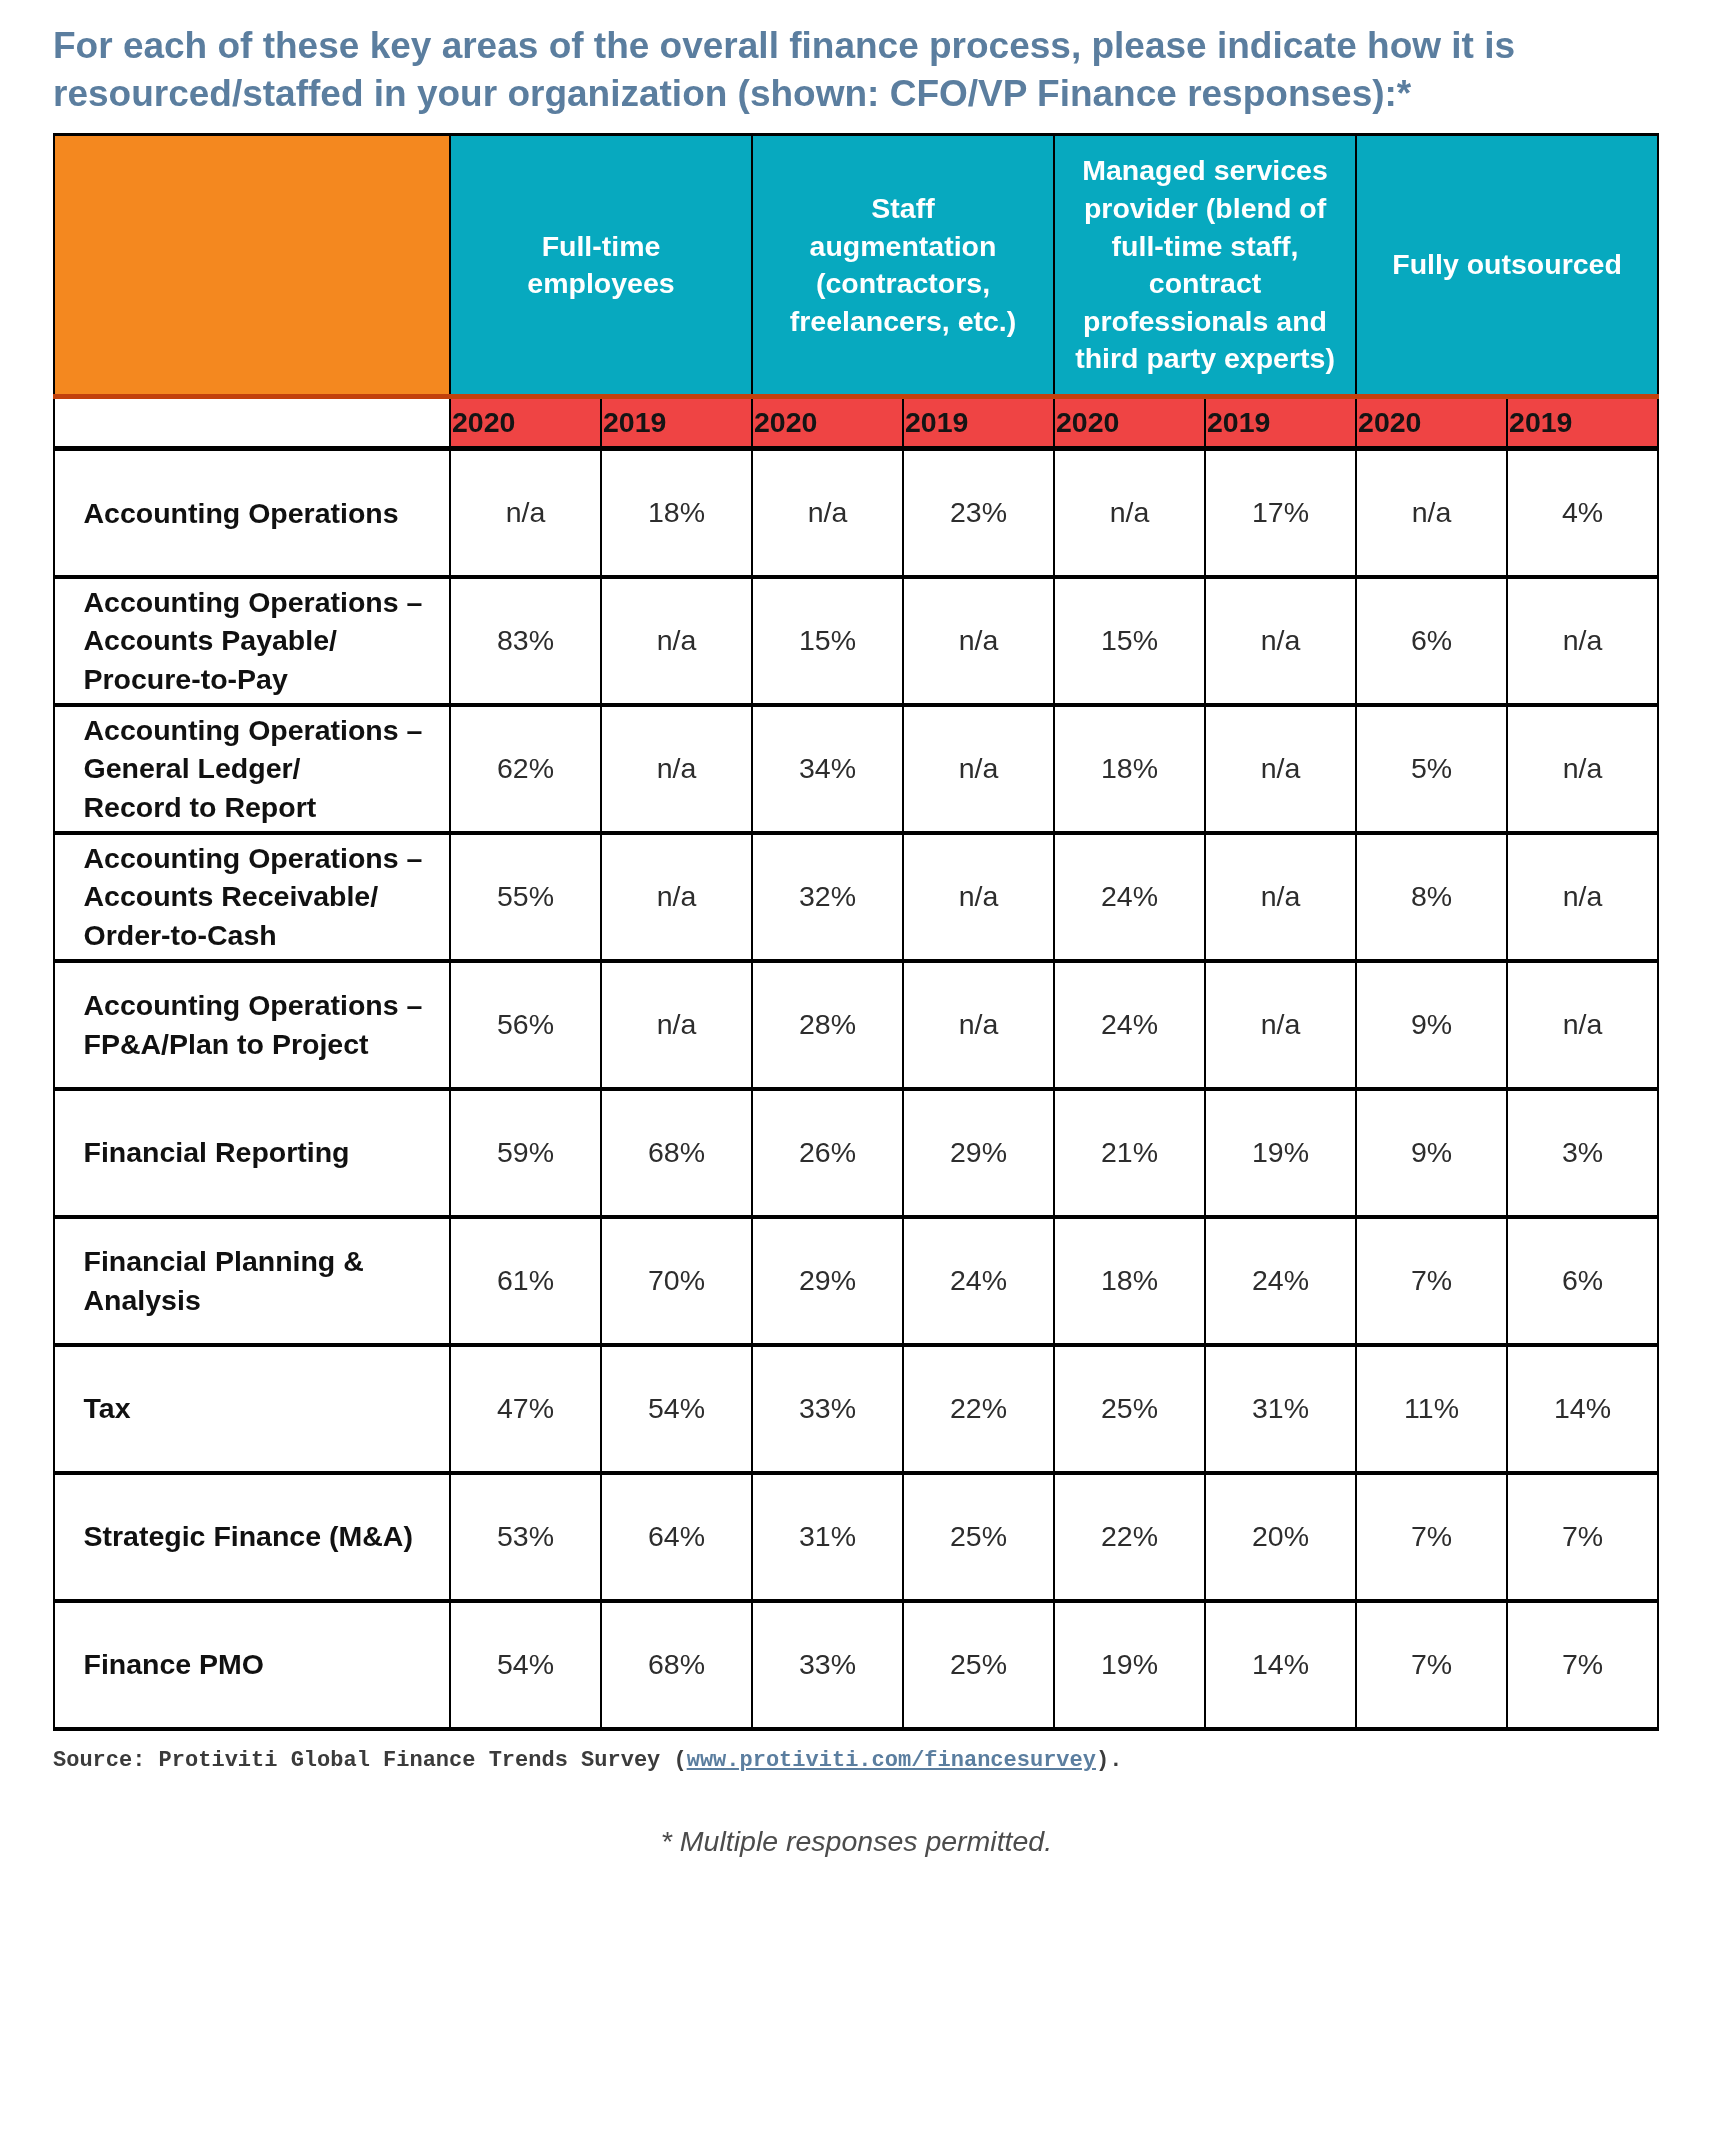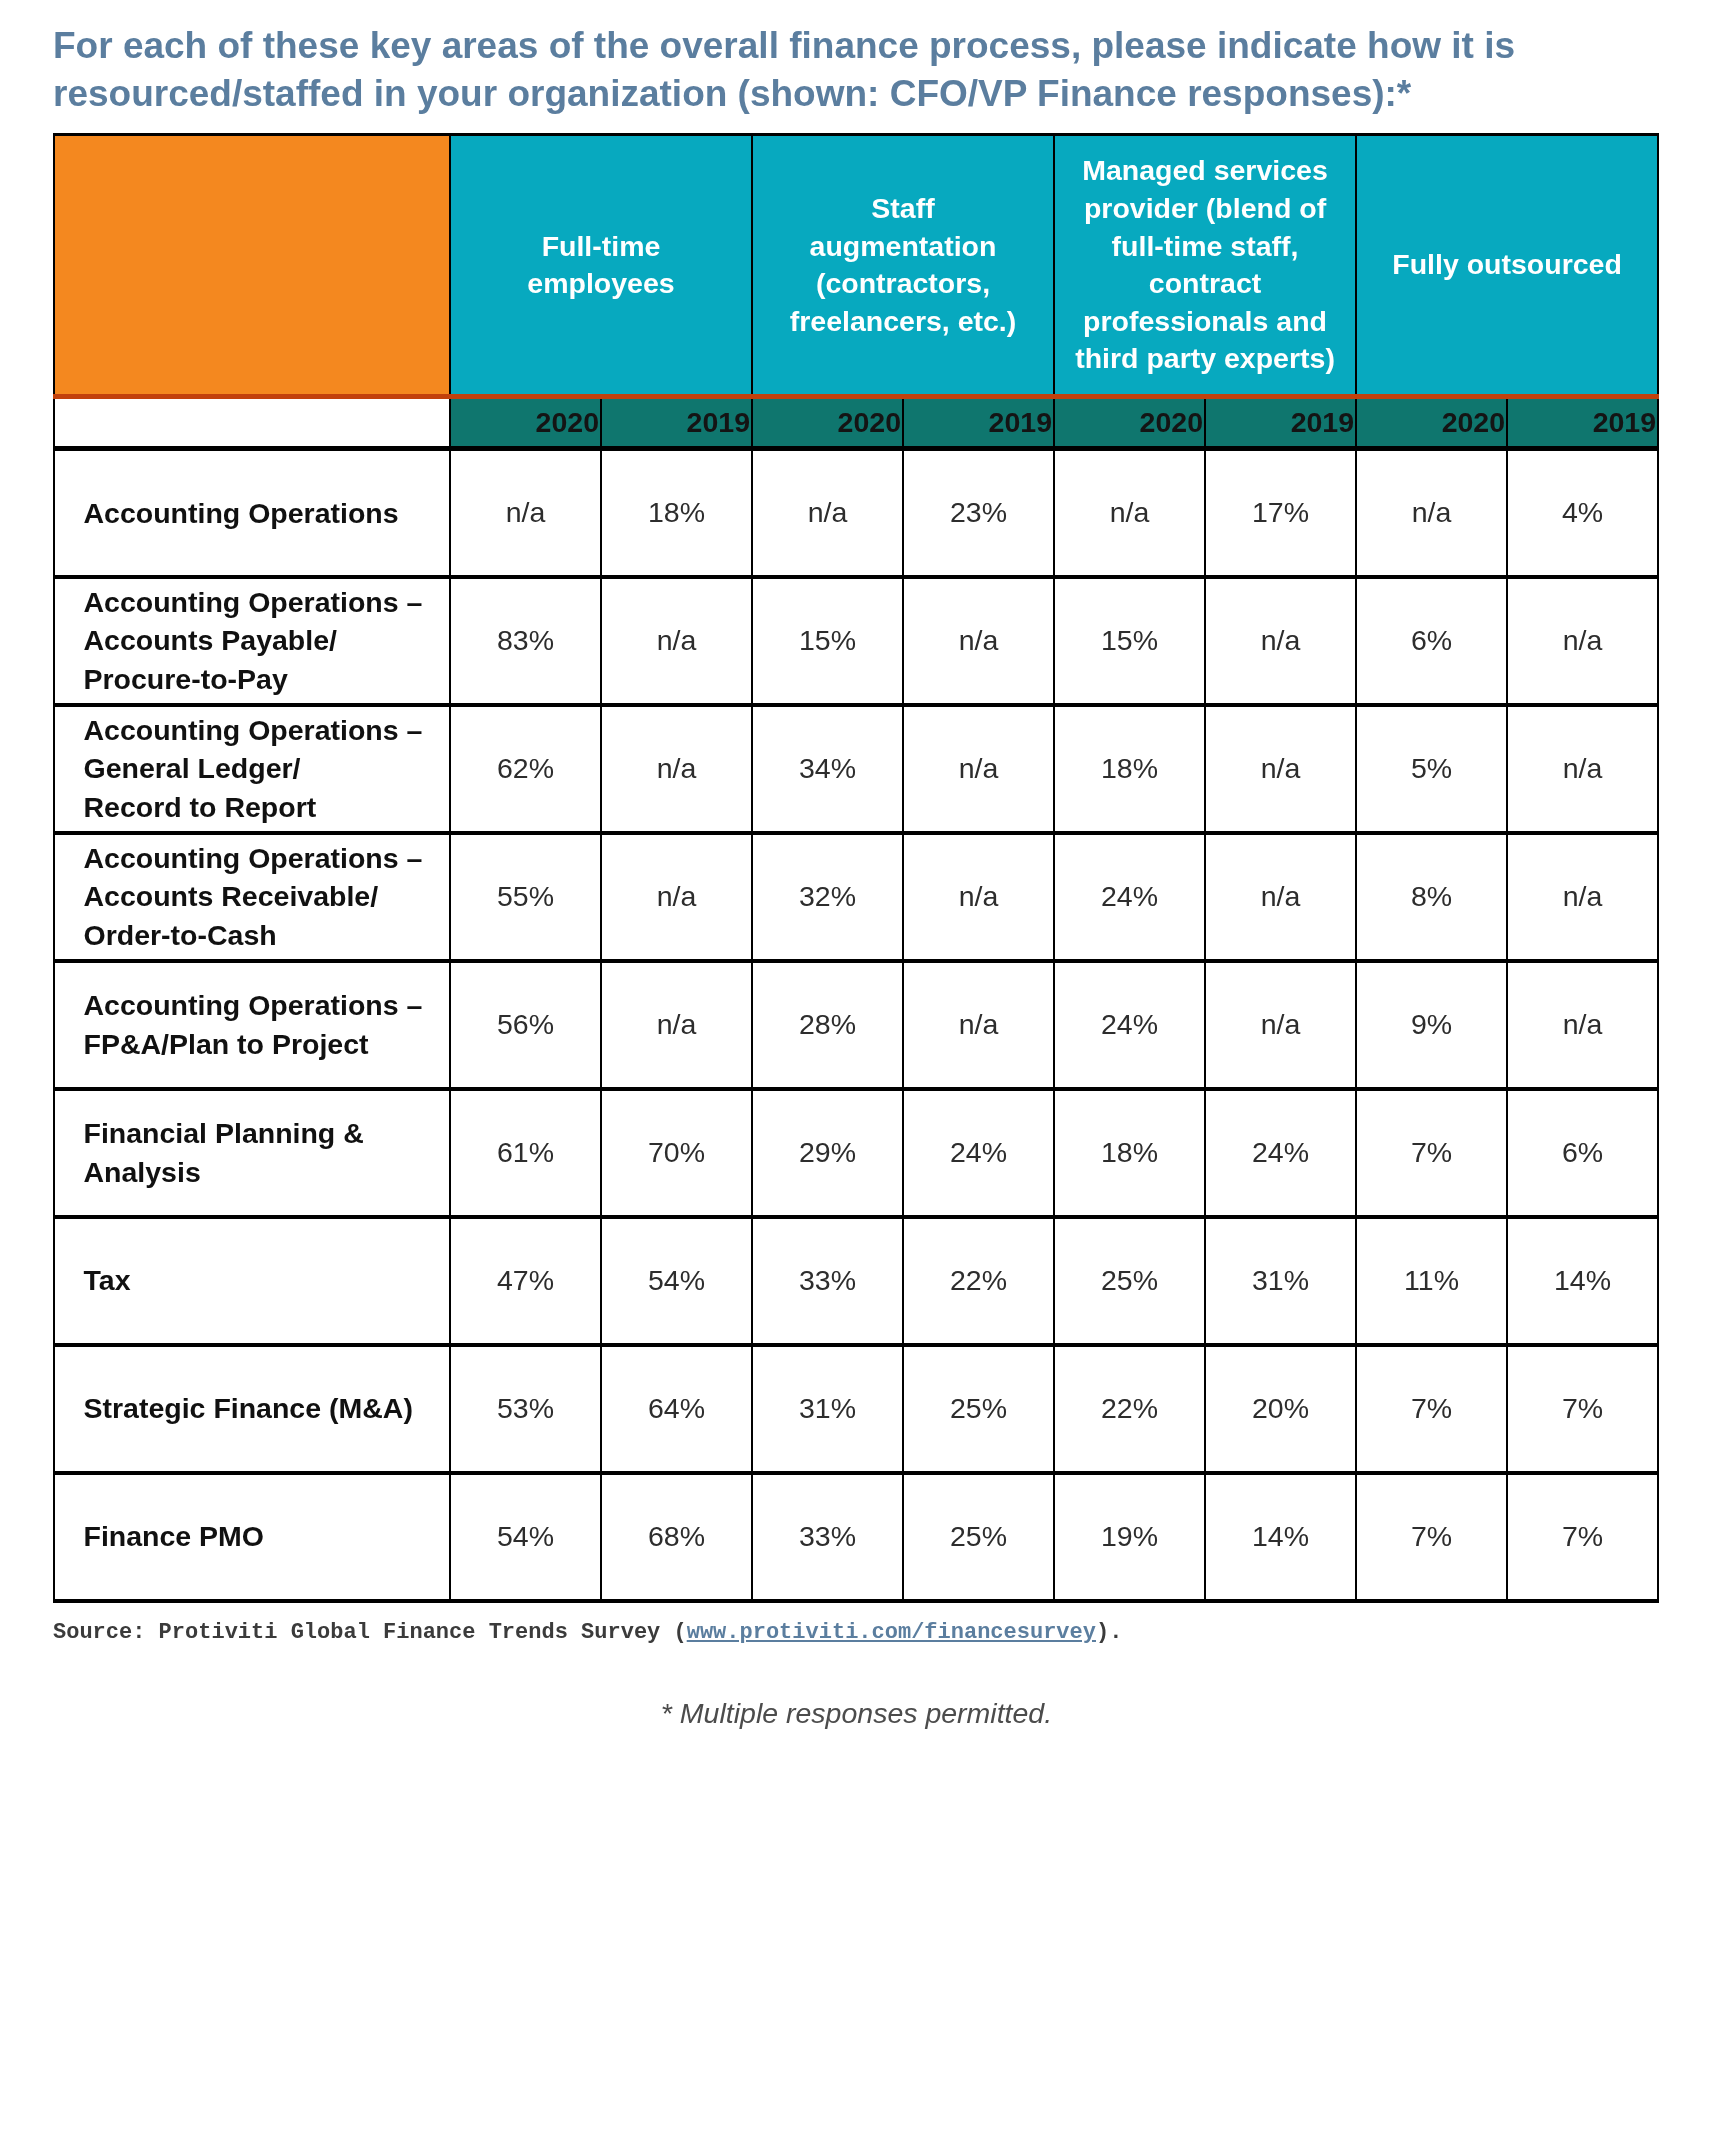--- a/index.html
+++ b/index.html
@@ -46,25 +46,25 @@
     font-weight: bold;
     text-align: center;
     line-height: 1.32;
     white-space: pre-line;
     padding: 0 8.4px;
   }
   tr.yearrow { height: 52px; }
   tr.yearrow th { border-bottom: 5px solid #000; }
   .blank { background: #ffffff; }
   .year {
-    background: #0f766e;
+    background: #ef4444;
     color: #141414;
     font-size: 28.5px;
     font-weight: bold;
-    text-align: right;
+    text-align: left;
   }
   tr.datarow { height: 128px; }
   .rowlabel {
     font-size: 28.5px;
     font-weight: bold;
     color: #111111;
     text-align: left;
     padding-left: 28.5px;
     padding-right: 3px;
     line-height: 1.35;
@@ -206,20 +206,31 @@
       <td class="val">56%</td>
       <td class="val">n/a</td>
       <td class="val">28%</td>
       <td class="val">n/a</td>
       <td class="val">24%</td>
       <td class="val">n/a</td>
       <td class="val">9%</td>
       <td class="val">n/a</td>
     </tr>
 
+    <tr class="datarow">
+      <td class="rowlabel">Financial Reporting</td>
+      <td class="val">59%</td>
+      <td class="val">68%</td>
+      <td class="val">26%</td>
+      <td class="val">29%</td>
+      <td class="val">21%</td>
+      <td class="val">19%</td>
+      <td class="val">9%</td>
+      <td class="val">3%</td>
+    </tr>
 
     <tr class="datarow">
       <td class="rowlabel">Financial Planning &amp;
 Analysis</td>
       <td class="val">61%</td>
       <td class="val">70%</td>
       <td class="val">29%</td>
       <td class="val">24%</td>
       <td class="val">18%</td>
       <td class="val">24%</td>

